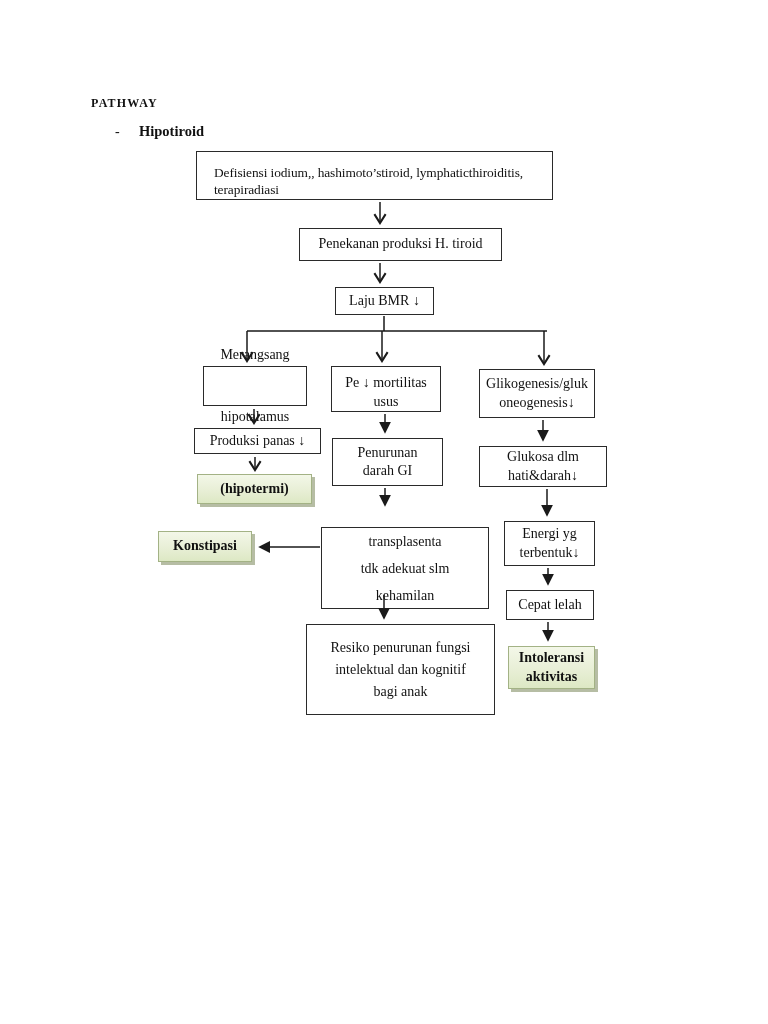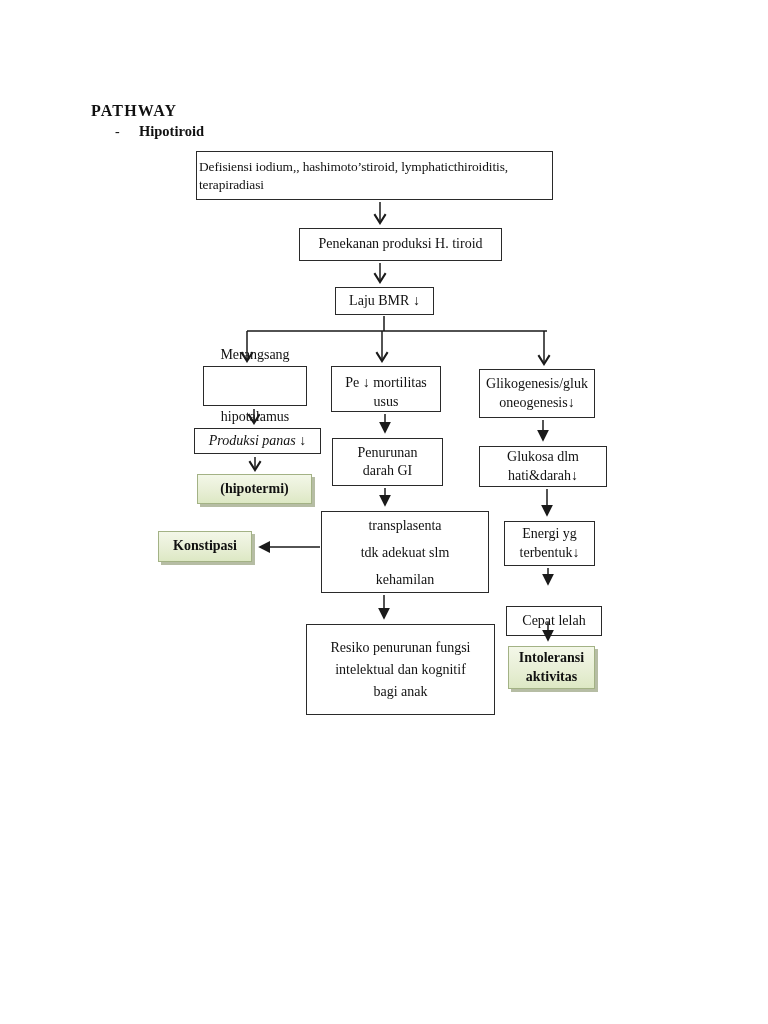--- a/index.html
+++ b/index.html
@@ -1,25 +1,25 @@
 <!DOCTYPE html>
 <html><head>
 <meta charset="utf-8">
 <style>
   html,body{margin:0;padding:0;background:#ffffff;}
   .canvas{position:relative;width:768px;height:1024px;background:#ffffff;overflow:hidden;
           font-family:"Liberation Serif", serif;color:#111;}
-  .page-title{position:absolute;left:91px;top:102px;font-size:16px;font-weight:700;letter-spacing:1.2px;}
+  .page-title{position:absolute;left:91px;top:96px;font-size:12px;font-weight:700;letter-spacing:1.2px;}
   .bullet-dash{position:absolute;left:115px;top:124px;font-size:14px;}
   .bullet-label{position:absolute;left:139px;top:123px;font-size:14.5px;font-weight:700;}
   .node{position:absolute;box-sizing:border-box;border:1.5px solid #2a2a2a;background:#fff;
         font-size:14px;line-height:1.32;display:flex;flex-direction:column;align-items:center;
         justify-content:center;text-align:center;}
   .node span{display:block;white-space:nowrap;}
-  .left-align{align-items:flex-start;text-align:left;padding-left:2px;padding-right:4px;}
+  .left-align{align-items:flex-start;text-align:left;padding-left:17px;padding-right:4px;justify-content:flex-end;}
   .left-align span{white-space:nowrap;}
   .small{font-size:13.4px;letter-spacing:-0.1px;}
   .highlight{background:linear-gradient(180deg,#f3f7e8 0%,#e8efd6 55%,#dde8c4 100%);
              border:1px solid #a3b285;box-shadow:3px 3px 0 #b6bda4;font-weight:700;}
   .loose span{line-height:27px;}
   .roomy span{line-height:22px;}
   svg.wires{position:absolute;left:0;top:0;pointer-events:none;}
 </style>
 </head>
 <body>
@@ -51,21 +51,21 @@
   <div class="node" style="left:331px;top:366px;width:110px;height:46px;justify-content:flex-end;">
     <span>Pe ↓ mortilitas</span>
     <span>usus</span>
   </div>
 
   <div class="node" style="left:479px;top:369px;width:116px;height:49px;">
     <span>Glikogenesis/gluk</span>
     <span>oneogenesis↓</span>
   </div>
 
-  <div class="node" style="left:194px;top:428px;width:127px;height:26px;font-style:italic;">
+  <div class="node" style="left:194px;top:428px;width:127px;height:26px;">
     <span>Produksi panas ↓</span>
   </div>
 
   <div class="node highlight" style="left:197px;top:474px;width:115px;height:30px;">
     <span>(hipotermi)</span>
   </div>
 
   <div class="node" style="left:332px;top:438px;width:111px;height:48px;">
     <span>Penurunan</span>
     <span>darah GI</span>
@@ -73,32 +73,32 @@
 
   <div class="node" style="left:479px;top:446px;width:128px;height:41px;">
     <span>Glukosa dlm</span>
     <span>hati&amp;darah↓</span>
   </div>
 
   <div class="node highlight" style="left:158px;top:531px;width:94px;height:31px;">
     <span>Konstipasi</span>
   </div>
 
-  <div class="node loose" style="left:321px;top:511px;width:168px;height:82px;padding-left:0;">
+  <div class="node loose" style="left:321px;top:527px;width:168px;height:82px;padding-left:0;">
     <span>transplasenta</span>
     <span>tdk adekuat slm</span>
     <span>kehamilan</span>
   </div>
 
   <div class="node" style="left:504px;top:521px;width:91px;height:45px;">
     <span>Energi yg</span>
     <span>terbentuk↓</span>
   </div>
 
-  <div class="node" style="left:506px;top:590px;width:96px;height:30px;margin-top:16px;">
+  <div class="node" style="left:506px;top:590px;width:88px;height:30px;">
     <span>Cepat lelah</span>
   </div>
 
   <div class="node highlight" style="left:508px;top:646px;width:87px;height:43px;">
     <span>Intoleransi</span>
     <span>aktivitas</span>
   </div>
 
   <div class="node roomy" style="left:306px;top:624px;width:189px;height:91px;">
     <span>Resiko penurunan fungsi</span>

